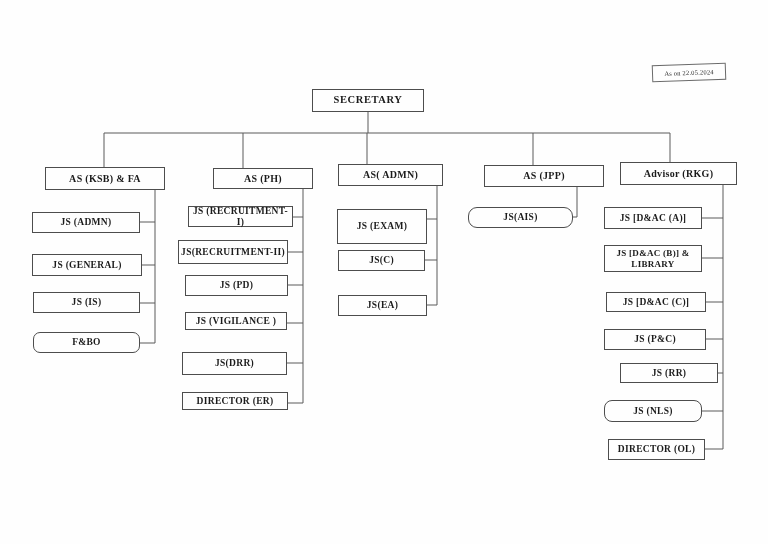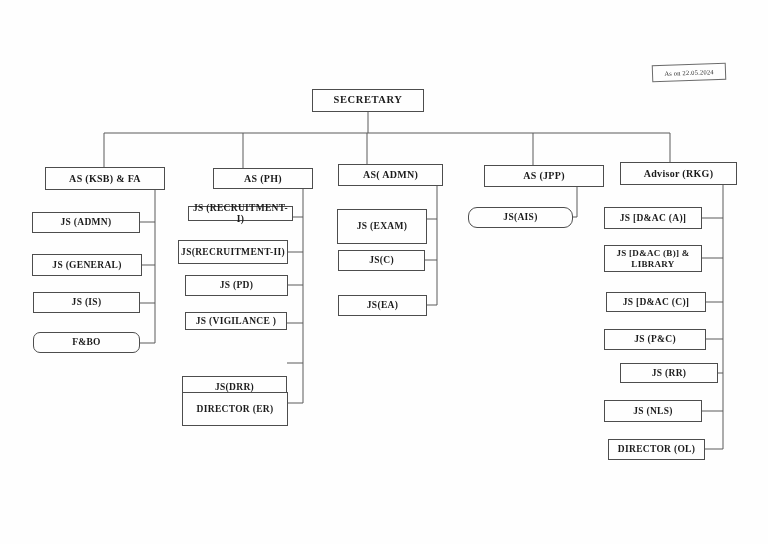--- a/index.html
+++ b/index.html
@@ -77,34 +77,34 @@
   <div class="node head" style="left:213px; top:168px; width:100px; height:21px;">AS (PH)</div>
   <div class="node head" style="left:338px; top:164px; width:105px; height:22px;">AS( ADMN)</div>
   <div class="node head" style="left:468px; top:165px; width:120px; height:22px;margin-left:16px;">AS (JPP)</div>
   <div class="node head" style="left:620px; top:162px; width:117px; height:23px;">Advisor (RKG)</div>
 
   <div class="node" style="left:32px; top:212px; width:108px; height:21px;">JS (ADMN)</div>
   <div class="node" style="left:32px; top:254px; width:110px; height:22px;">JS (GENERAL)</div>
   <div class="node" style="left:33px; top:292px; width:107px; height:21px;">JS (IS)</div>
   <div class="node" style="left:33px; top:332px; width:107px; height:21px;border-radius:7px;">F&amp;BO</div>
 
-  <div class="node" style="left:188px; top:206px; width:105px; height:15px;">JS (RECRUITMENT-I)</div>
+  <div class="node" style="left:188px; top:206px; width:105px; height:21px;">JS (RECRUITMENT-I)</div>
   <div class="node" style="left:185px; top:275px; width:103px; height:21px;">JS (PD)</div>
   <div class="node" style="left:178px; top:240px; width:110px; height:24px;">JS(RECRUITMENT-II)</div>
   <div class="node" style="left:185px; top:312px; width:102px; height:18px;">JS (VIGILANCE )</div>
-  <div class="node" style="left:182px; top:352px; width:105px; height:23px;margin-top:24px;">JS(DRR)</div>
-  <div class="node" style="left:182px; top:392px; width:106px; height:34px;">DIRECTOR (ER)</div>
+  <div class="node" style="left:182px; top:352px; width:105px; height:23px;">JS(DRR)</div>
+  <div class="node" style="left:182px; top:392px; width:106px; height:18px;">DIRECTOR (ER)</div>
 
   <div class="node" style="left:337px; top:209px; width:90px; height:35px;">JS (EXAM)</div>
   <div class="node" style="left:338px; top:250px; width:87px; height:21px;">JS(C)</div>
   <div class="node" style="left:338px; top:295px; width:89px; height:21px;">JS(EA)</div>
 
   <div class="node" style="left:468px; top:207px; width:105px; height:21px;border-radius:9px;">JS(AIS)</div>
 
   <div class="node" style="left:604px; top:207px; width:98px; height:22px;">JS [D&amp;AC (A)]</div>
   <div class="node twoline" style="left:604px; top:245px; width:98px; height:27px;">JS [D&amp;AC (B)] &amp; LIBRARY</div>
   <div class="node" style="left:606px; top:292px; width:100px; height:20px;">JS [D&amp;AC (C)]</div>
   <div class="node" style="left:604px; top:329px; width:102px; height:21px;">JS (P&amp;C)</div>
   <div class="node" style="left:620px; top:363px; width:98px; height:20px;">JS (RR)</div>
-  <div class="node" style="left:604px; top:400px; width:98px; height:22px;">JS (NLS)</div>
+  <div class="node" style="left:604px; top:400px; width:98px; height:22px;border-radius:8px;">JS (NLS)</div>
   <div class="node" style="left:608px; top:439px; width:97px; height:21px;">DIRECTOR (OL)</div>
 
 </div>
 
 </body></html>

